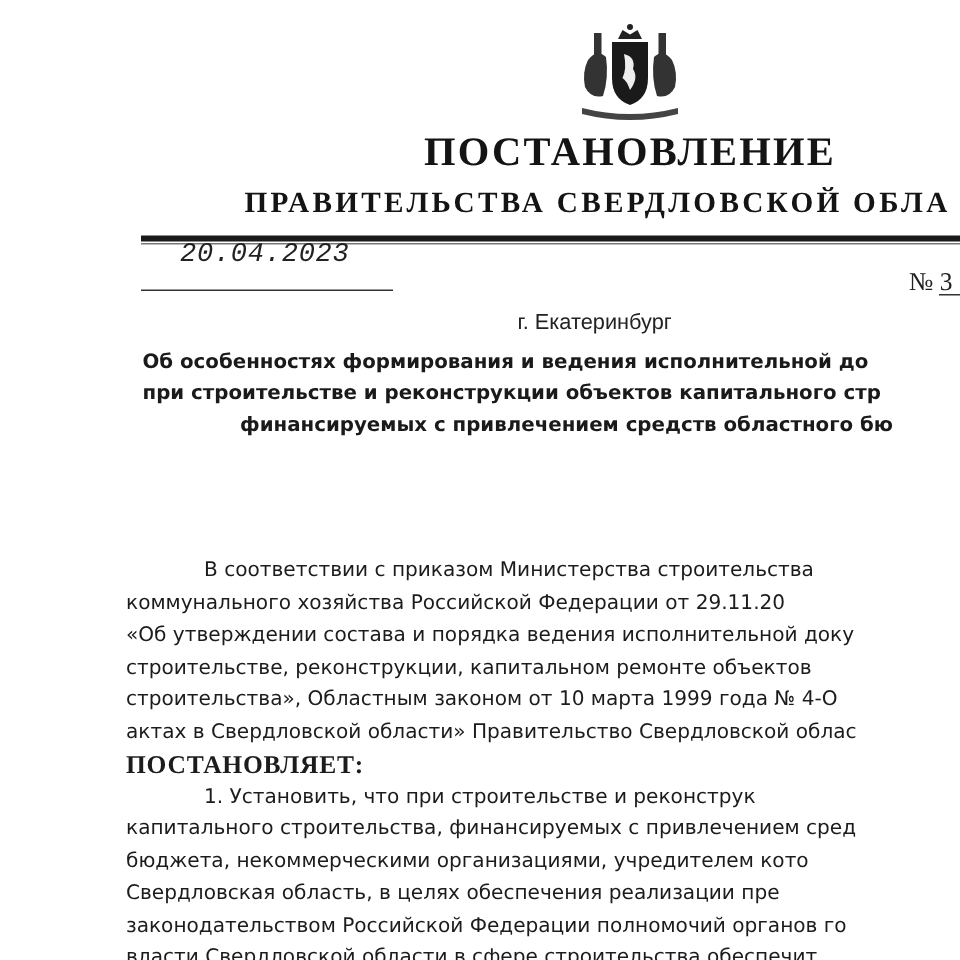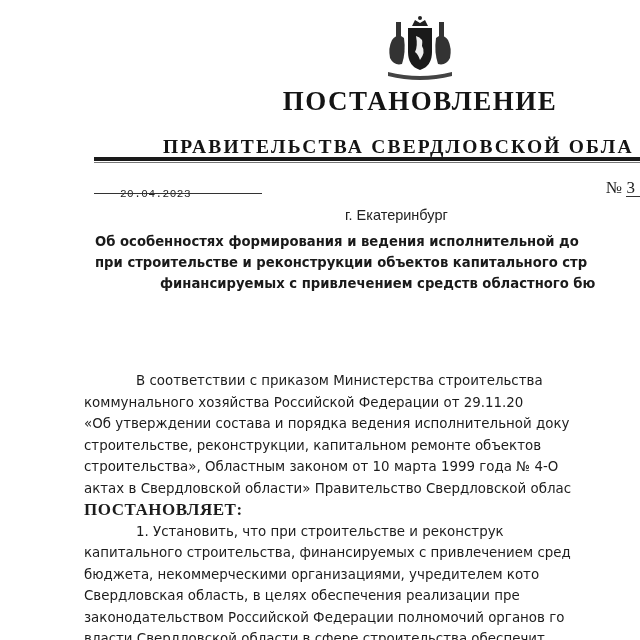--- a/index.html
+++ b/index.html
@@ -8,29 +8,29 @@
     background: #ffffff; position: relative;
     font-family: "Liberation Serif", serif; color: #111;
   }
   .emblem { position: absolute; left: 384px; top: 12px; width: 72px; height: 72px; }
   .title-main {
     position: absolute; left: 0; width: 840px; top: 86px; text-align: center;
     font-family: "Liberation Serif", serif; font-weight: bold; font-size: 27px;
     letter-spacing: 1.5px; color: #141414;
   }
   .title-sub {
-    position: absolute; left: 163px; top: 136px; white-space: nowrap;
+    position: absolute; left: 163px; top: 125px; white-space: nowrap;
     font-family: "Liberation Serif", serif; font-weight: bold; font-size: 19.5px;
     letter-spacing: 2.2px; color: #141414; text-align: center;
   }
   .rule-thick { position: absolute; left: 94px; top: 157px; width: 560px; height: 4px; background: #1a1a1a; }
   .rule-thin { position: absolute; left: 94px; top: 162px; width: 560px; height: 1px; background: #777; }
   .date {
-    position: absolute; left: 120px; top: 188px;
-    font-family: "Liberation Mono", monospace; font-size: 11px; color: #222; letter-spacing: 0.5px;
+    position: absolute; left: 120px; top: 160px;
+    font-family: "Liberation Mono", monospace; font-size: 18px; color: #222; letter-spacing: 0.5px; font-style: italic;
   }
   .date-line { position: absolute; left: 94px; top: 193px; width: 168px; height: 1px; background: #333; }
   .num-label { position: absolute; left: 606px; top: 178px; font-size: 17px; color: #222; white-space: nowrap; }
   .num-line { position: absolute; left: 626px; top: 196px; width: 20px; height: 1px; background: #333; }
   .city {
     position: absolute; left: 345px; top: 207px; font-family: "Liberation Sans", sans-serif;
     font-size: 14.5px; color: #222; white-space: nowrap;
   }
   .subject {
     position: absolute; top: 231px; left: 95px; width: 620px;

